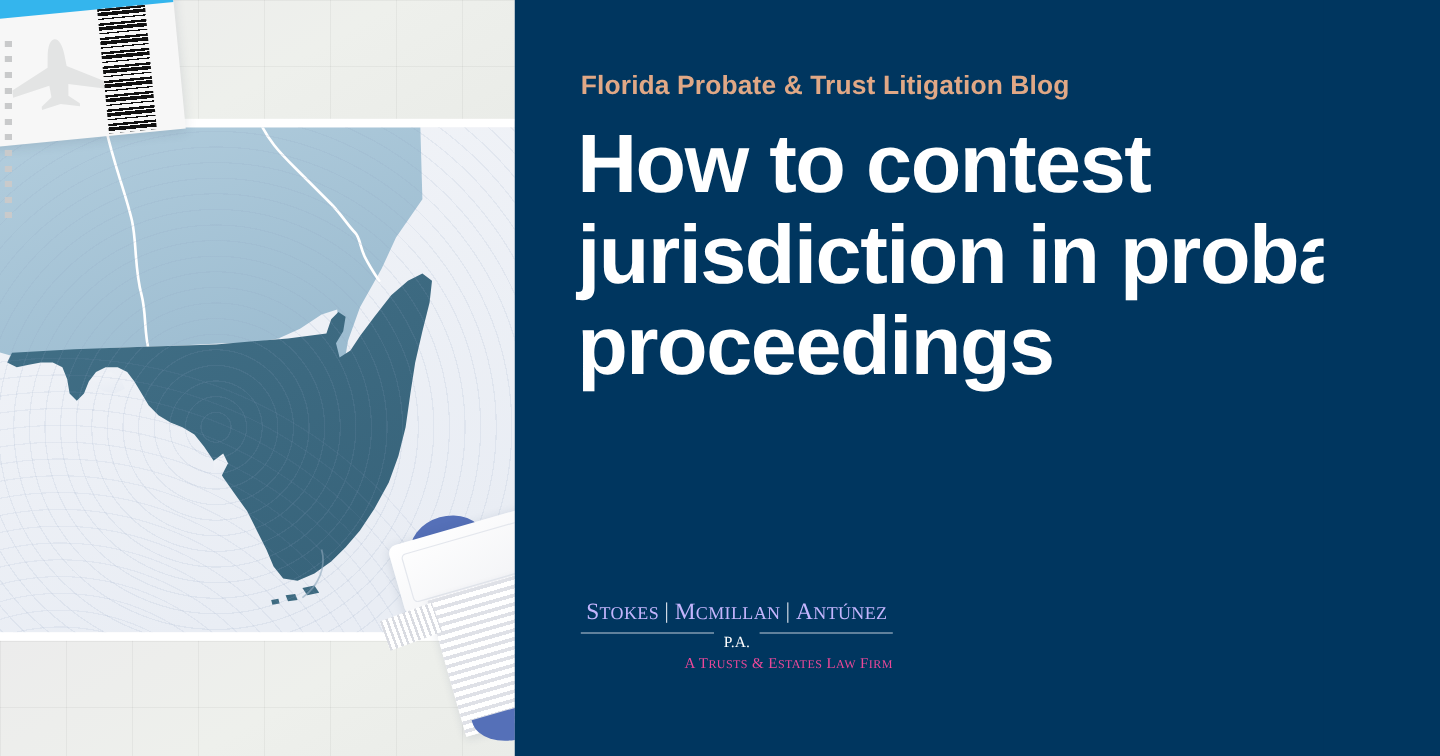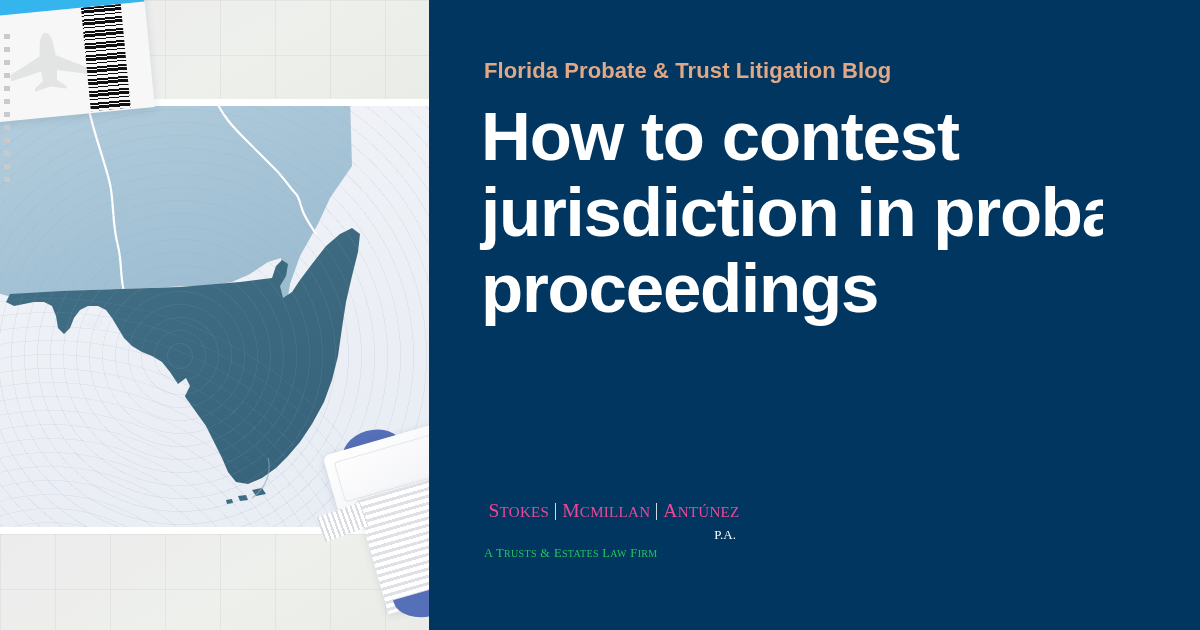--- a/index.html
+++ b/index.html
@@ -172,50 +172,49 @@
     line-height:76px;
     font-weight:bold;
     color:#ffffff;
     letter-spacing:-1.2px;
   }
 
   
   .logo { position:absolute; left:55px; top:500px; width:260px; }
   .logo-row1, .logo-row2 {
     font-family:"Liberation Serif", serif;
-    color:#ec4899;
+    color:#c4b5fd;
     text-align:center;
     white-space:nowrap;
   }
   .logo-row1 { font-size:19.5px; letter-spacing:.3px; }
   .logo-row2 { font-size:19.5px; letter-spacing:.3px; margin-top:2px; }
   .logo-row1 .sm, .logo-row2 .sm { font-size:15px; }
   .logo-bar {
     display:inline-block;
     width:1px; height:17px;
     background:#cfd9e4;
     vertical-align:-3px;
     margin:0 6px;
   }
   .logo-pa {
-    display:flex; align-items:flex-end;
+    display:flex; align-items:flex-start;
     margin-top:5px;
-    flex-direction:column;
   }
   .logo-pa .rule { flex:1; height:1px; background:#9fb3c6; }
   .logo-pa .pa {
     font-family:"Liberation Serif", serif;
     color:#ffffff; font-size:13px;
     padding:0 8px; white-space:nowrap;
   }
   .logo-tag {
     font-family:"Liberation Serif", serif;
-    color:#22c55e;
+    color:#ec4899;
     font-size:12.5px;
-    text-align:left;
+    text-align:right;
     margin-top:3px;
     letter-spacing:.35px;
     white-space:nowrap;
   }
   .logo-tag .sm { font-size:10px; }
 </style>
 </head>
 <body>
 
 <div class="canvas">

